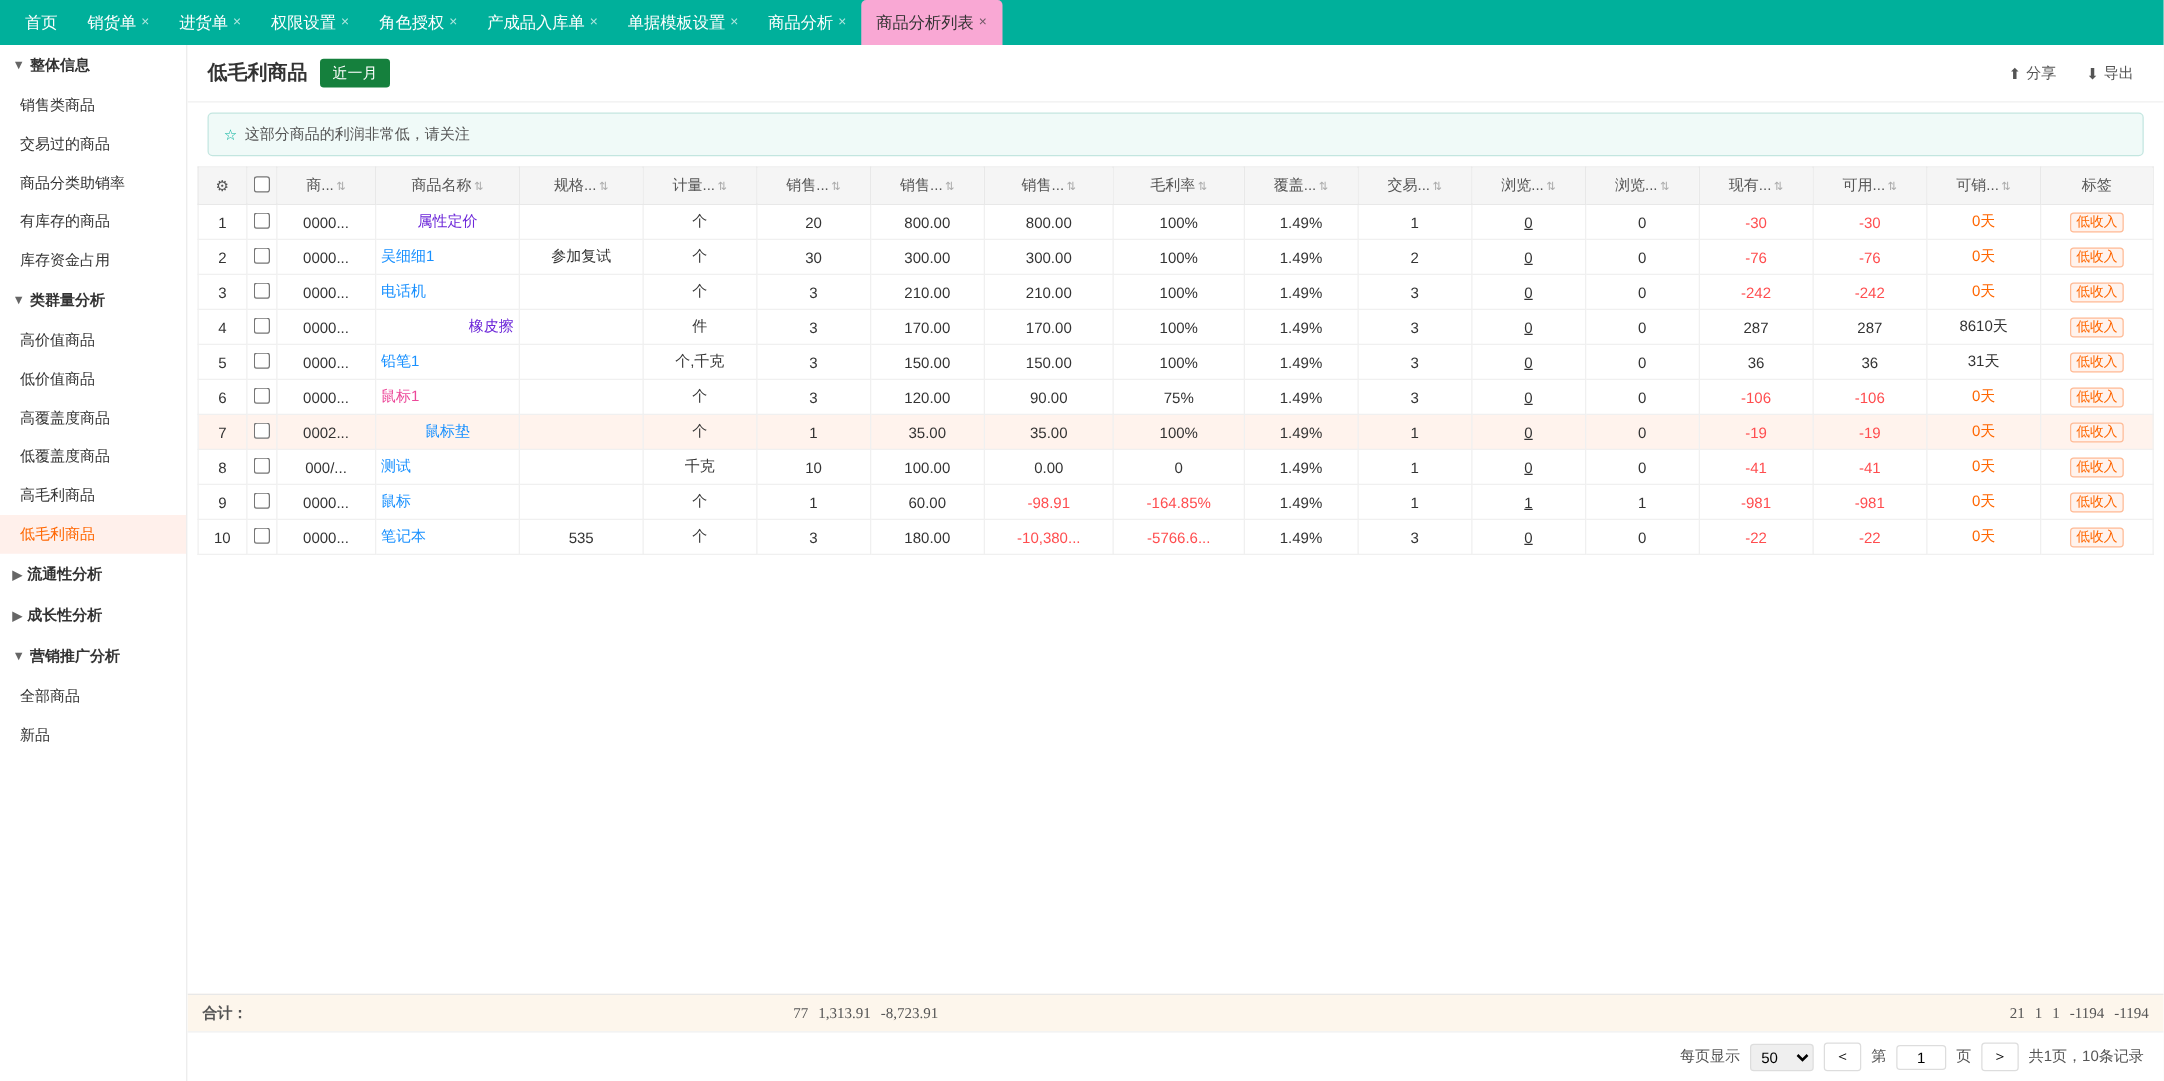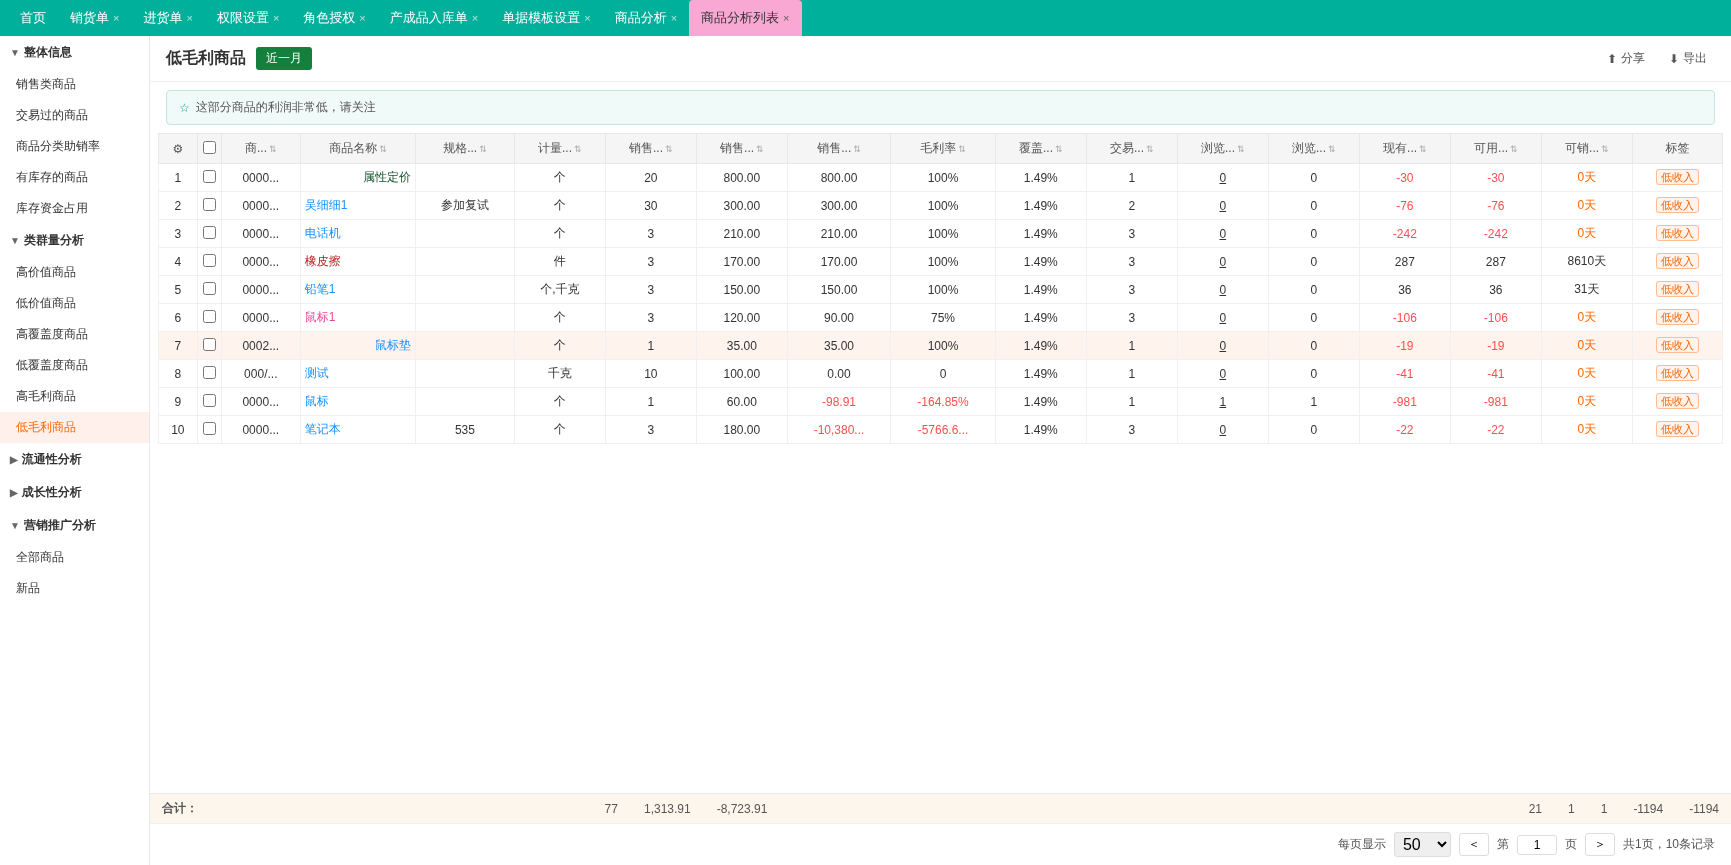--- a/index.html
+++ b/index.html
@@ -193,44 +193,45 @@
     .checkbox-cell { width: 24px; }
     input[type="checkbox"] { cursor: pointer; }
 
     
     .table-footer {
       background: #fdf6ec;
       border-top: 1px solid #e8e8e8;
       padding: 6px 12px;
       display: flex;
       align-items: center;
-      gap: 26px;
+      gap: 8px;
       font-size: 12px;
       color: #555;
       flex-shrink: 0;
+      font-family: Liberation Serif, serif;
     }
     .footer-label { font-weight: bold; }
 
     
     .pagination {
       display: flex;
       align-items: center;
       justify-content: flex-end;
       padding: 8px 16px;
       gap: 8px;
       font-size: 12px;
       color: #555;
       border-top: 1px solid #f0f0f0;
       flex-shrink: 0;
     }
     .pagination select {
       border: 1px solid #ddd;
       border-radius: 3px;
       padding: 2px 4px;
-      font-size: 16px;
+      font-size: 12px;
     }
     .pagination .page-btn {
       border: 1px solid #ddd;
       background: #fff;
       border-radius: 3px;
       padding: 2px 8px;
       cursor: pointer;
       font-size: 12px;
     }
     .pagination .page-input {
@@ -406,21 +407,21 @@
             <th>
               <div class="col-header">标签</div>
             </th>
           </tr>
         </thead>
         <tbody id="table-body">
         <tr>
     <td>1</td>
     <td class="checkbox-cell"><input type="checkbox" style=""></td>
     <td>0000...</td>
-    <td style="text-align:right;cursor:pointer;color:#14532d;margin-top:17px;">属性定价</td>
+    <td style="text-align:center;cursor:pointer;color:#6d28d9;margin-top:17px;">属性定价</td>
     <td></td>
     <td>个</td>
     <td>20</td>
     <td>800.00</td>
     <td class="">800.00</td>
     <td class="">100%</td>
     <td>1.49%</td>
     <td>1</td>
     <td><span class="link-underline">0</span></td>
     <td>0</td>
@@ -466,21 +467,21 @@
     <td>0</td>
     <td class="text-red">-242</td>
     <td class="text-red">-242</td>
     <td class="text-orange">0天</td>
     <td><span class="badge-low-income">低收入</span></td>
   </tr>
             <tr>
     <td>4</td>
     <td class="checkbox-cell"><input type="checkbox" style=""></td>
     <td>0000...</td>
-    <td style="text-align:left;cursor:pointer;color:#b91c1c;">橡皮擦</td>
+    <td style="text-align:right;cursor:pointer;color:#6d28d9;">橡皮擦</td>
     <td></td>
     <td>件</td>
     <td>3</td>
     <td>170.00</td>
     <td class="">170.00</td>
     <td class="">100%</td>
     <td>1.49%</td>
     <td>3</td>
     <td><span class="link-underline">0</span></td>
     <td>0</td>
@@ -526,21 +527,21 @@
     <td>0</td>
     <td class="text-red">-106</td>
     <td class="text-red">-106</td>
     <td class="text-orange">0天</td>
     <td><span class="badge-low-income">低收入</span></td>
   </tr>
             <tr class="highlighted">
     <td>7</td>
     <td class="checkbox-cell"><input type="checkbox" style=""></td>
     <td>0002...</td>
-    <td style="text-align:right;cursor:pointer;color:#1890ff;">鼠标垫</td>
+    <td style="text-align:center;cursor:pointer;color:#1890ff;">鼠标垫</td>
     <td></td>
     <td>个</td>
     <td>1</td>
     <td>35.00</td>
     <td class="">35.00</td>
     <td class="">100%</td>
     <td>1.49%</td>
     <td>1</td>
     <td><span class="link-underline">0</span></td>
     <td>0</td>

